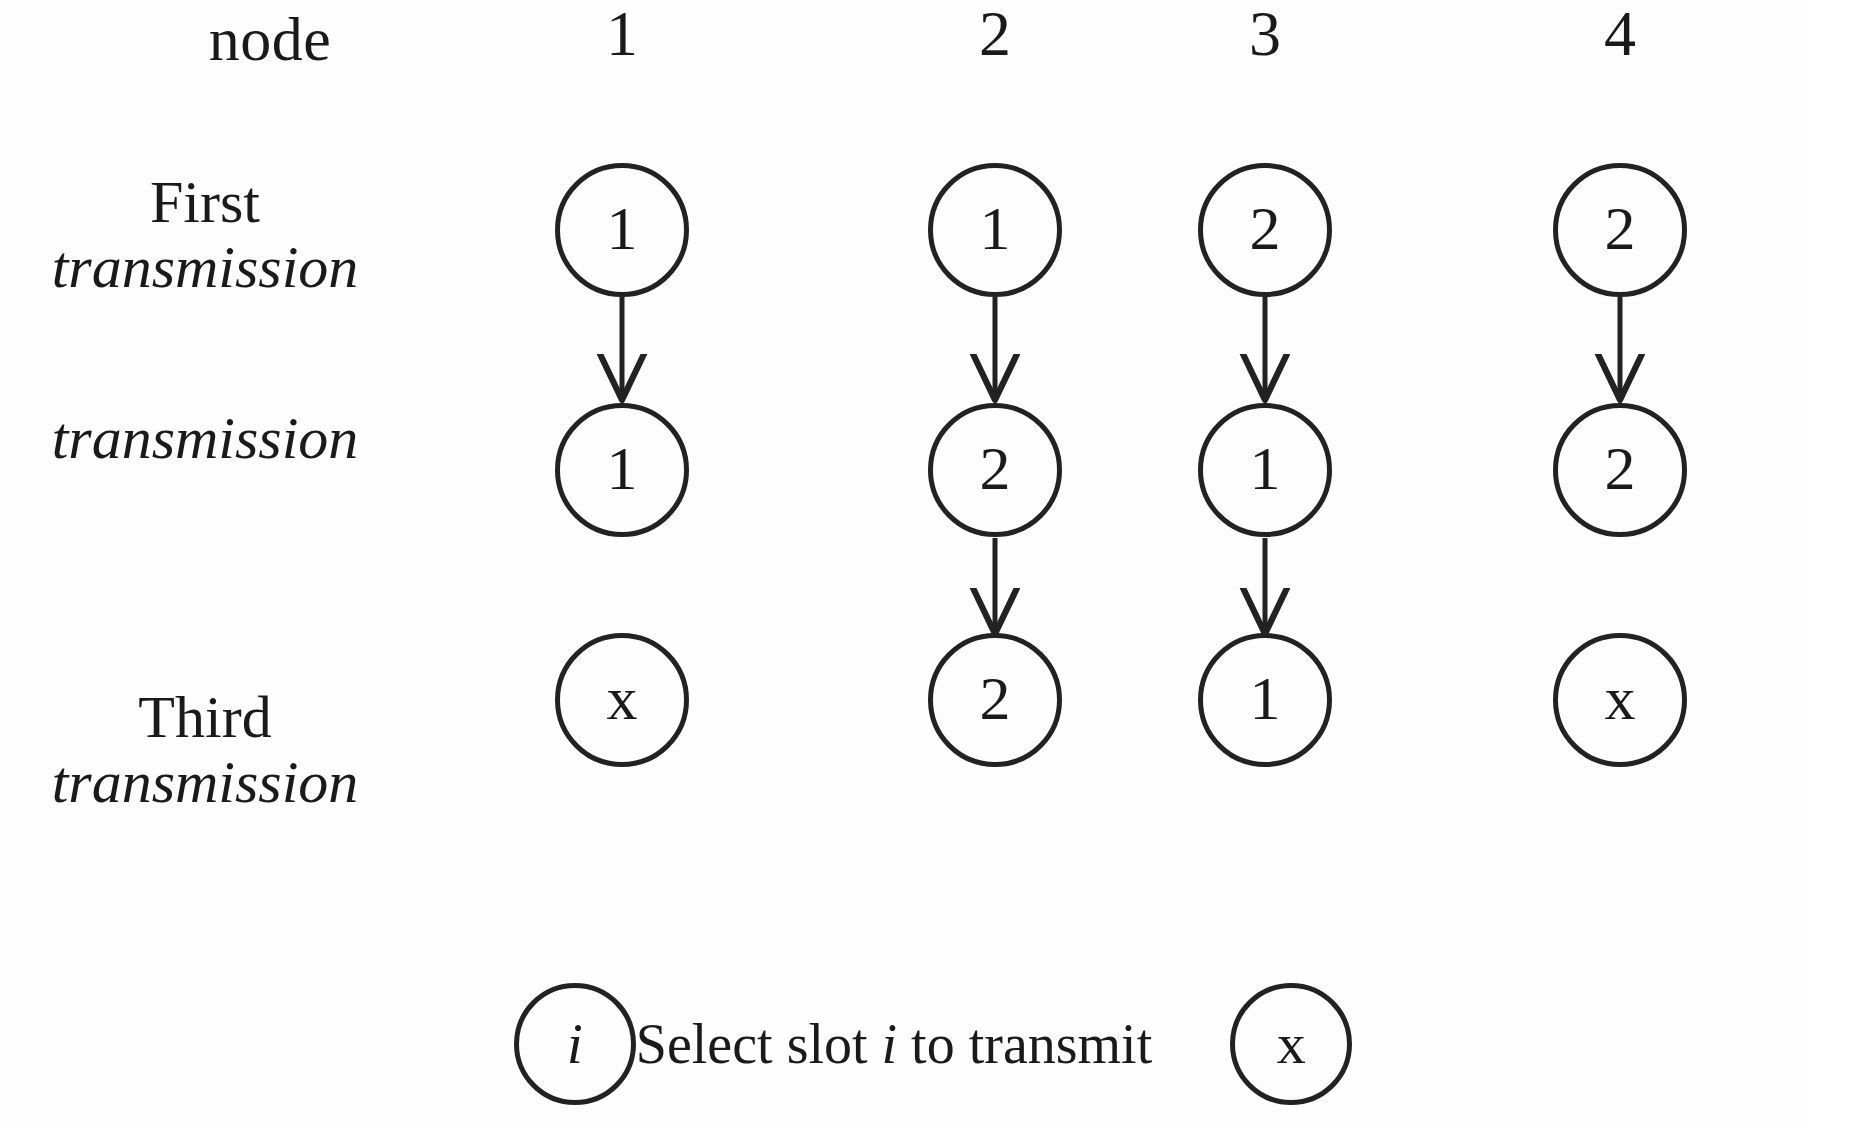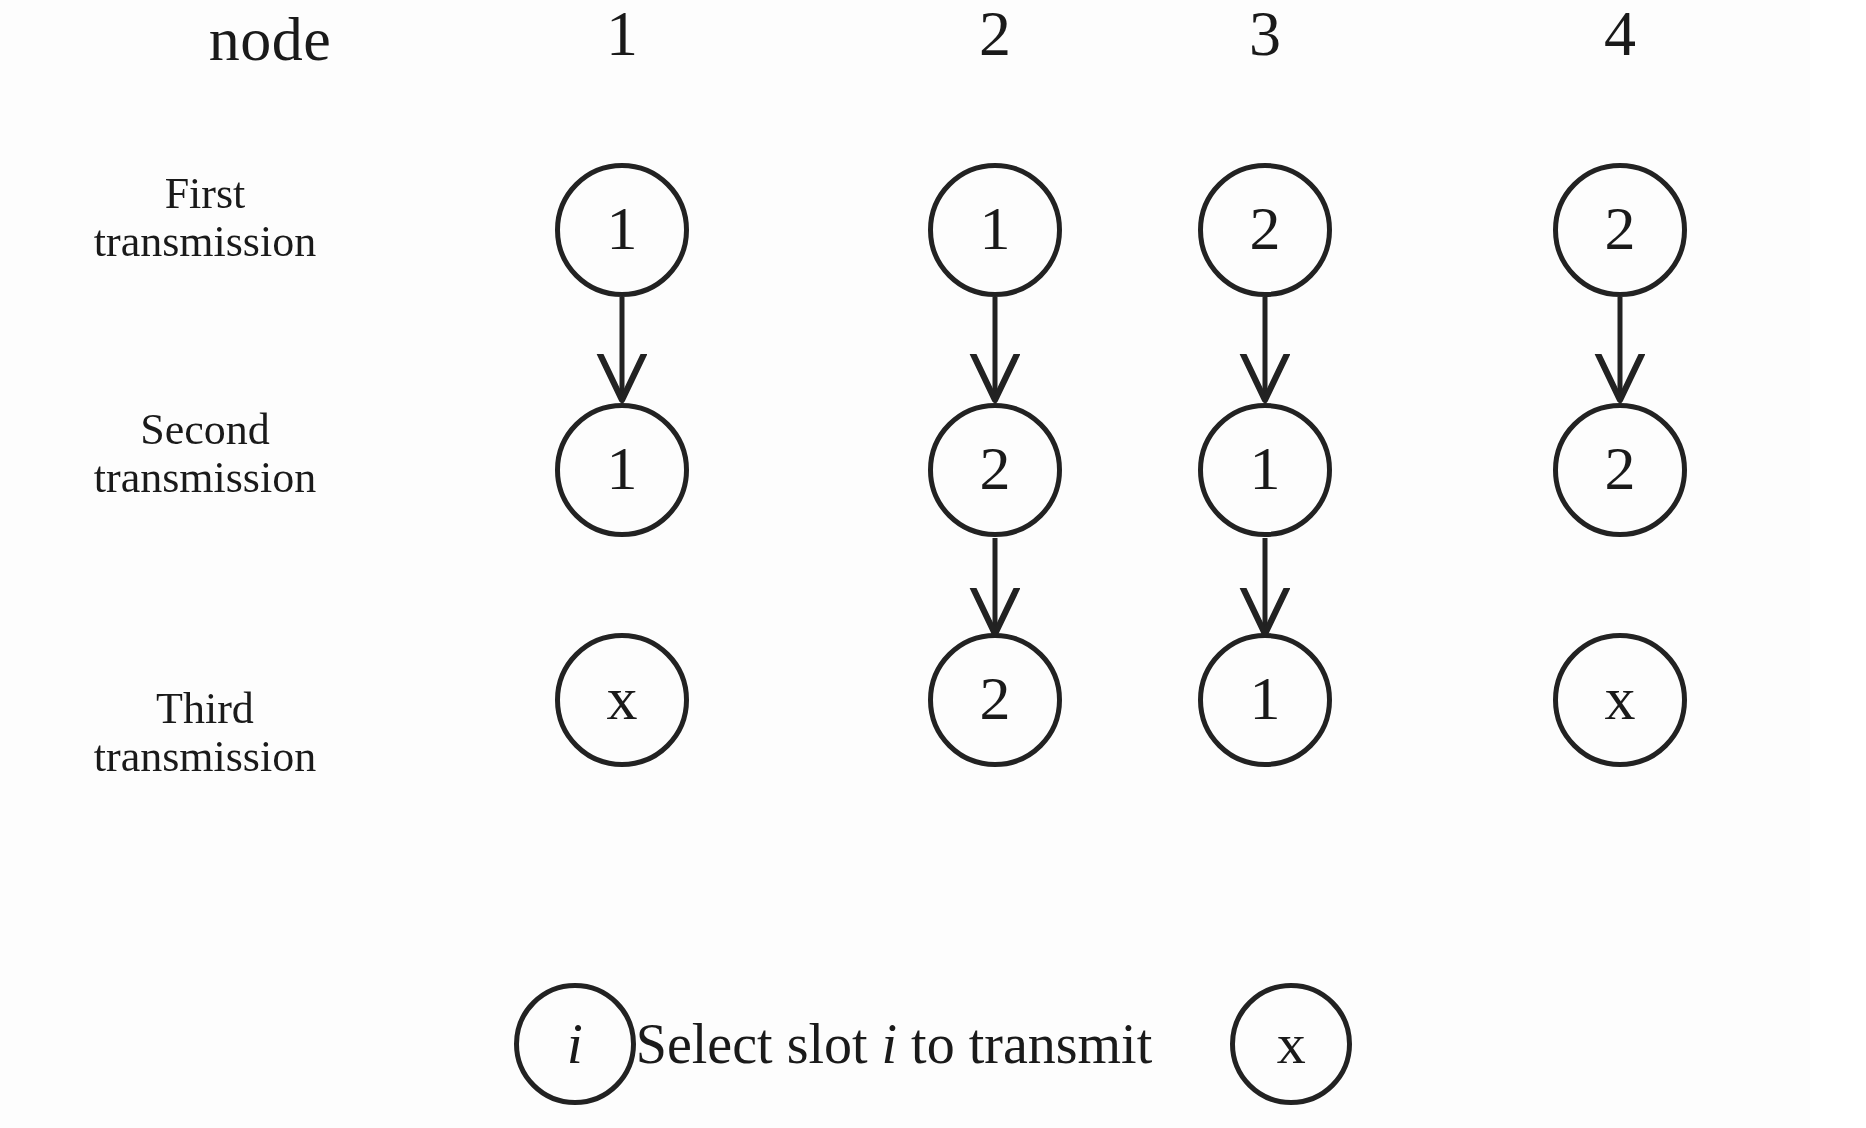--- a/index.html
+++ b/index.html
@@ -39,25 +39,25 @@
     font-size: 64px;
     line-height: 1.0;
   }
 
   
   .row-label {
     position: absolute;
     left: 0px;
     width: 410px;
     text-align: center;
-    font-size: 44px;
+    font-size: 60px;
     line-height: 1.08;
   }
   .row-label .l1 { display: block; }
-  .row-label .l2 { display: block; }
+  .row-label .l2 { display: block; font-style: italic; }
 
   
   .node-circle {
     position: absolute;
     width: 134px;
     height: 134px;
     margin-left: -67px;
     margin-top: -67px;
     border: 5px solid #222222;
     border-radius: 50%;
@@ -131,21 +131,20 @@
   <div class="col-head" style="left:995px;">2</div>
   <div class="col-head" style="left:1265px;">3</div>
   <div class="col-head" style="left:1620px;">4</div>
 
   <div class="row-label" style="top:170px;">
     <span class="l1">First</span>
     <span class="l2">transmission</span>
   </div>
 
   <div class="row-label" style="top:406px;">
-    <span class="l1">Second</span>
     <span class="l2">transmission</span>
   </div>
 
   <div class="row-label" style="top:638px;margin-top:47px;">
     <span class="l1">Third</span>
     <span class="l2">transmission</span>
   </div>
 
   <svg class="arrow-svg" style="left:0px; top:0px; width:1866px; height:1128px;" viewBox="0 0 1866 1128">
     <defs>

